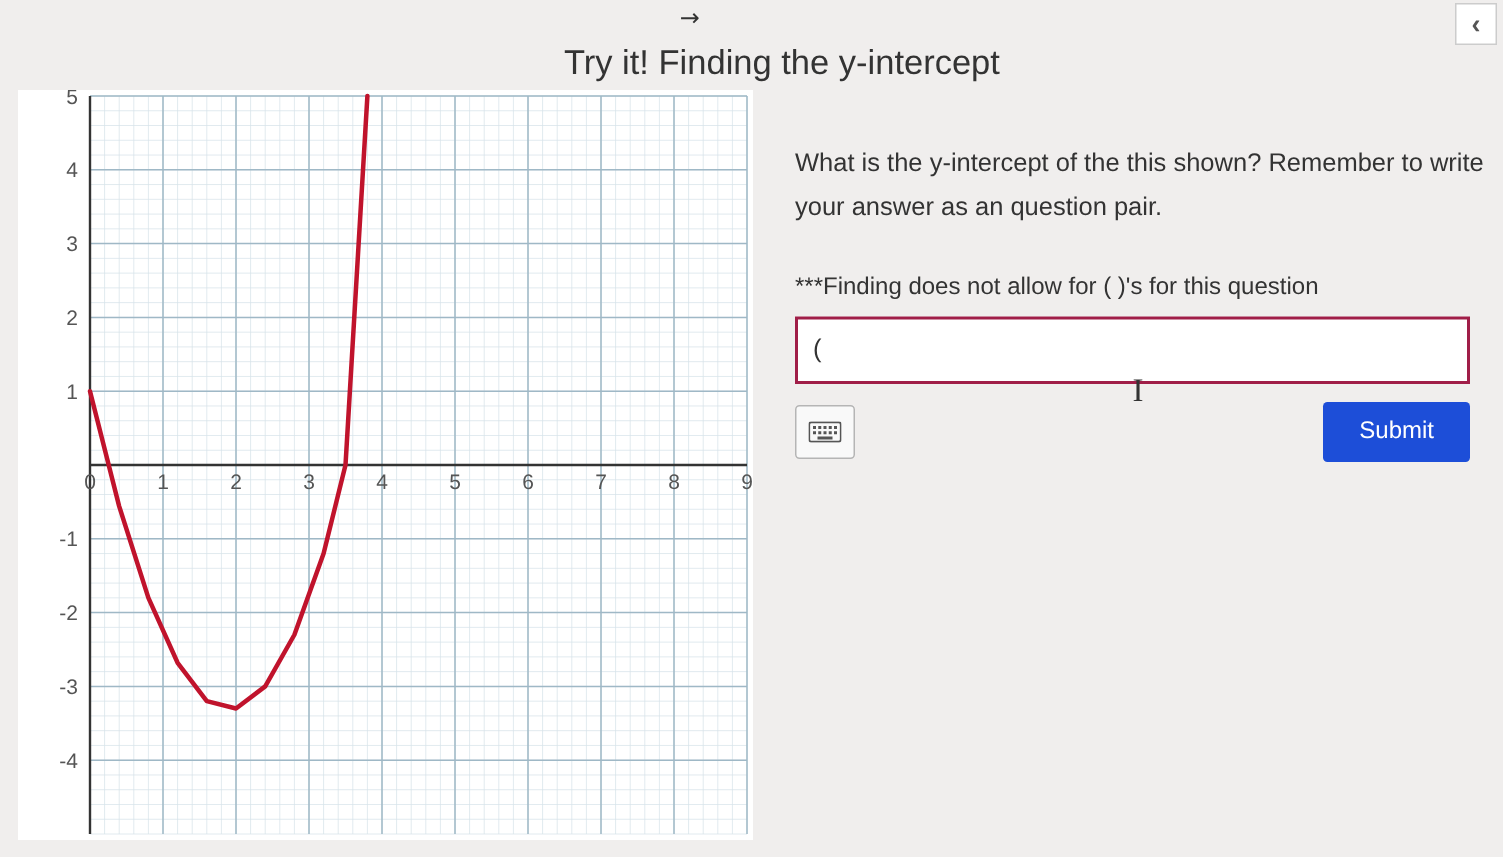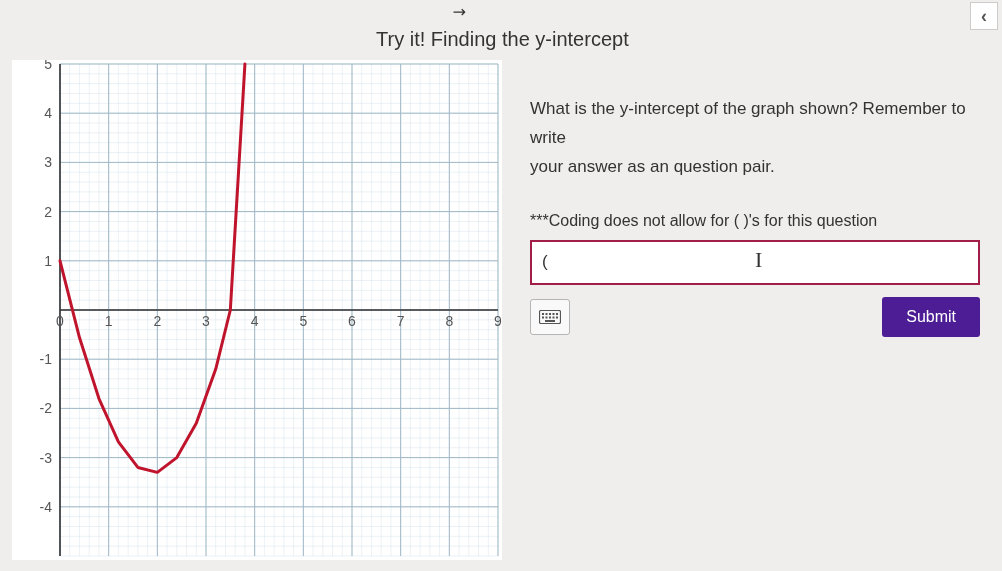--- a/index.html
+++ b/index.html
@@ -32,21 +32,21 @@
       top: 2px;
       left: 453px;
       font-size: 16px;
       color: #333;
       transform: rotate(45deg);
     }
     .title {
       position: absolute;
       top: 28px;
       left: 376px;
-      font-size: 20px;
+      font-size: 23px;
       font-weight: 400;
       color: #333;
     }
     .graph-container {
       position: absolute;
       top: 60px;
       left: 12px;
       width: 490px;
       height: 500px;
     }
@@ -95,21 +95,21 @@
       background: #f9f9f9;
       border: 1px solid #b5b5b5;
       border-radius: 3px;
       display: flex;
       align-items: center;
       justify-content: center;
       cursor: pointer;
     }
     .keyboard-icon-svg { width: 22px; height: 14px; }
     .submit-btn {
-      background: #4c1d95;
+      background: #1d4ed8;
       color: #fff;
       border: none;
       padding: 11px 24px;
       font-size: 16px;
       border-radius: 3px;
       cursor: pointer;
     }
     .text-cursor {
       position: absolute;
       top: 247px;
@@ -268,23 +268,23 @@
       <text x="40" y="205.8" text-anchor="end" font-size="14" fill="#555" font-family="Arial">1</text>
       <text x="40" y="156.60000000000002" text-anchor="end" font-size="14" fill="#555" font-family="Arial">2</text>
       <text x="40" y="107.39999999999998" text-anchor="end" font-size="14" fill="#555" font-family="Arial">3</text>
       <text x="40" y="58.19999999999999" text-anchor="end" font-size="14" fill="#555" font-family="Arial">4</text>
       <text x="40" y="9" text-anchor="end" font-size="14" fill="#555" font-family="Arial">5</text>
       <path d="M48,200.8 L67.46666666666667,277.552 L86.93333333333334,338.56 L106.4,381.856 L125.86666666666667,407.44 L145.33333333333331,412.36 L164.8,397.6 L184.26666666666668,363.15999999999997 L203.73333333333335,309.03999999999996 L218.33333333333334,250 L232.93333333333334,4 " stroke="#c0132c" stroke-width="3" fill="none" stroke-linejoin="round" stroke-linecap="round"></path>
     </svg>
 </div>
 
 <div class="question-area">
-  <p class="question-text">What is the y-intercept of the graph shown? Remember to write</p>
+  <p class="question-text">What is the y-intercept of the this shown? Remember to write</p>
   <p class="question-text">your answer as an question pair.</p>
-  <p class="note-text">***Coding does not allow for ( )'s for this question</p>
+  <p class="note-text">***Finding does not allow for ( )'s for this question</p>
   <input class="answer-input" type="text" value="(" style="">
   <div class="answer-row">
     <div class="keyboard-btn">
       <svg class="keyboard-icon-svg" viewBox="0 0 22 14">
         <rect x="0.5" y="0.5" width="21" height="13" rx="1.5" fill="none" stroke="#555" stroke-width="1.2"></rect>
         <rect x="3" y="3" width="2" height="2" fill="#555"></rect>
           <rect x="6.5" y="3" width="2" height="2" fill="#555"></rect>
         <rect x="10" y="3" width="2" height="2" fill="#555"></rect>
           <rect x="13.5" y="3" width="2" height="2" fill="#555"></rect>
         <rect x="17" y="3" width="2" height="2" fill="#555"></rect>

